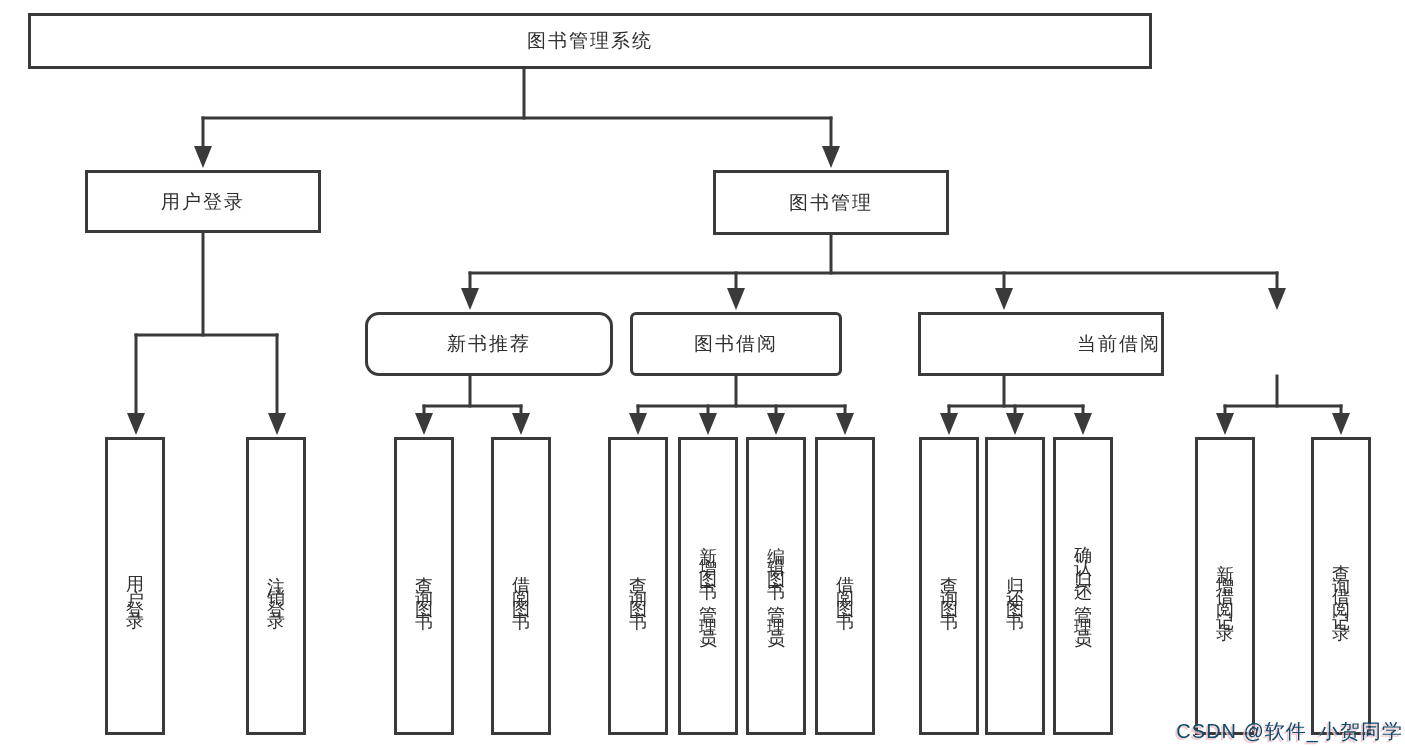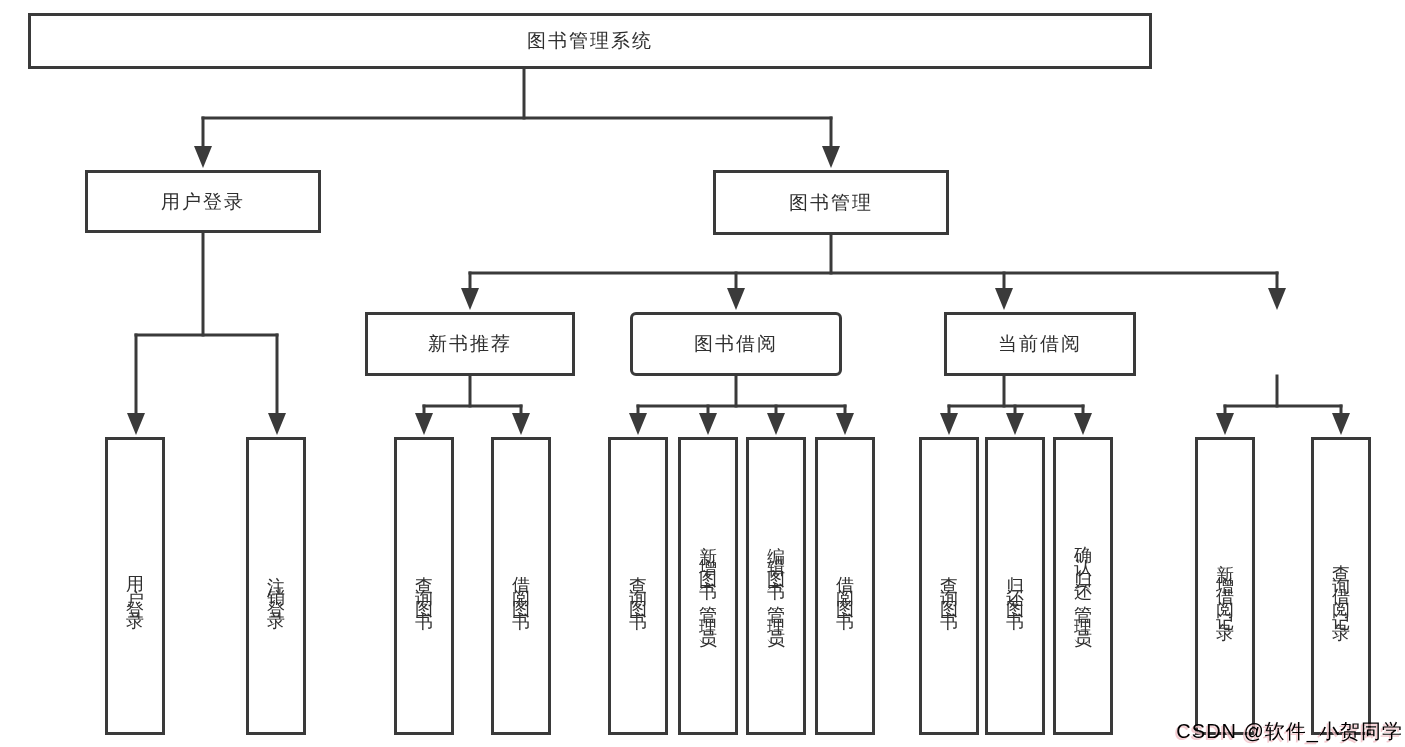--- a/index.html
+++ b/index.html
@@ -42,23 +42,23 @@
     line-height: 1;
     color: #2f2f2f;
     white-space: nowrap;
   }
 
   .root-box   { left: 28px;  top: 13px;  width: 1124px; height: 56px; }
   .l2-user    { left: 85px;  top: 170px; width: 236px;  height: 63px; }
   .l2-book    { left: 713px; top: 170px; width: 236px;  height: 65px; text-align: right; }
 
   .l3 { top: 312px; height: 64px; }
-  .l3-newrec  { left: 365px;  width: 210px; }
+  .l3-newrec  { left: 365px;  width: 248px; border-radius: 14px; }
   .l3-borrow  { left: 630px;  width: 212px; border-radius: 6px; }
-  .l3-current { left: 944px;  width: 192px; }
+  .l3-current { left: 918px;  width: 246px; justify-content: flex-end; }
   .l3-records { left: 1172px; width: 210px; }
 
   .leaf-1  { left: 105px; }
   .leaf-2  { left: 246px; }
   .leaf-3  { left: 394px; }
   .leaf-4  { left: 491px; }
   .leaf-5  { left: 608px; }
   .leaf-6  { left: 678px; }
   .leaf-7  { left: 746px; }
   .leaf-8  { left: 815px; }
@@ -67,21 +67,21 @@
   .leaf-11 { left: 1053px; }
   .leaf-12 { left: 1195px; }
   .leaf-13 { left: 1311px; }
 
   .watermark {
     position: absolute;
     right: 2px;
     bottom: 2px;
     font-size: 20px;
     letter-spacing: 1px;
-    color: #000000;
+    color: #0c4a6e;
     text-shadow: -2px 2px 0 rgba(242, 195, 201, 0.85), -1px 1px 0 rgba(242, 195, 201, 0.5);
     white-space: nowrap;
   }
 </style>
 </head>
 <body>
 
 <div class="stage">
 
   <svg class="connectors" viewBox="0 0 1405 747" xmlns="http://www.w3.org/2000/svg">

